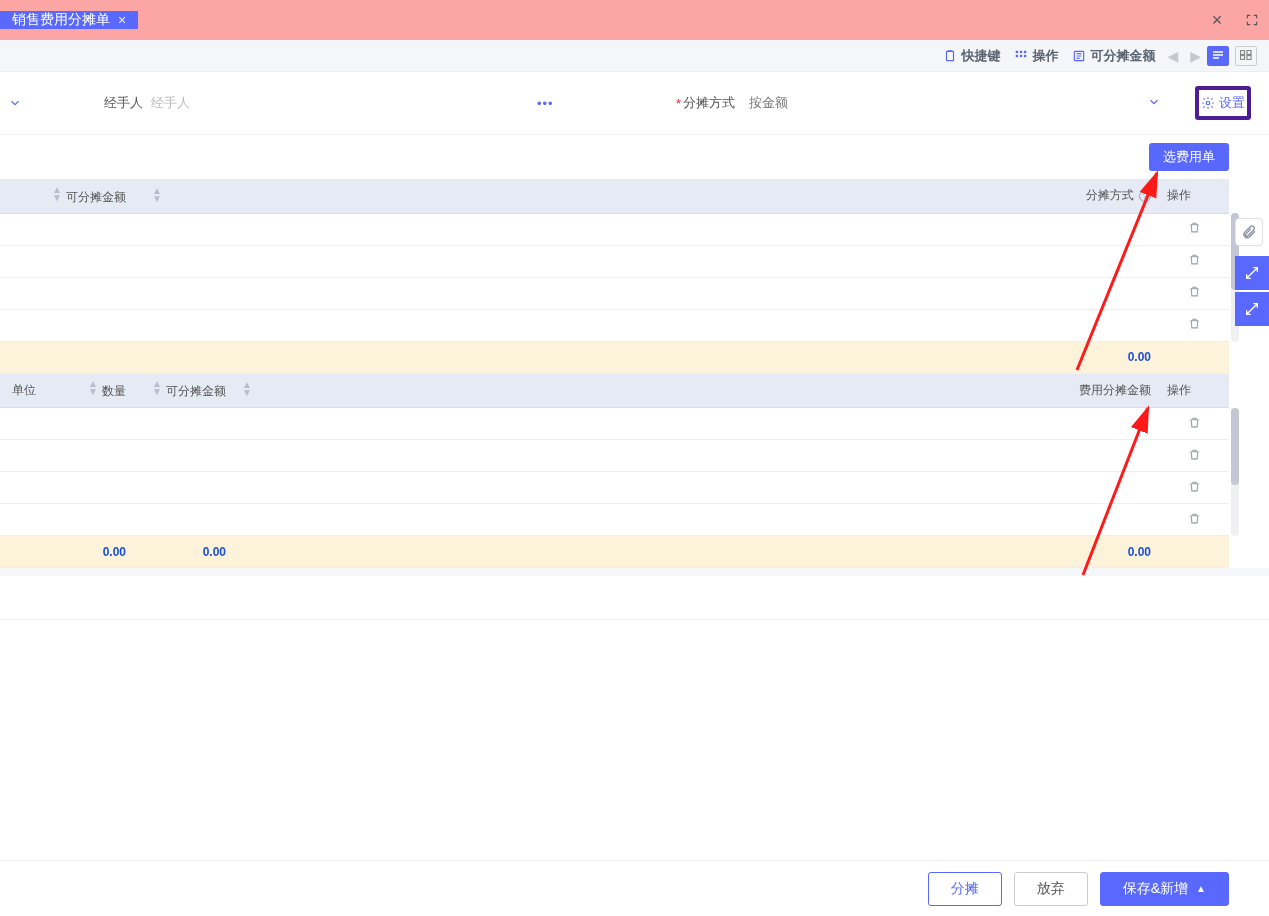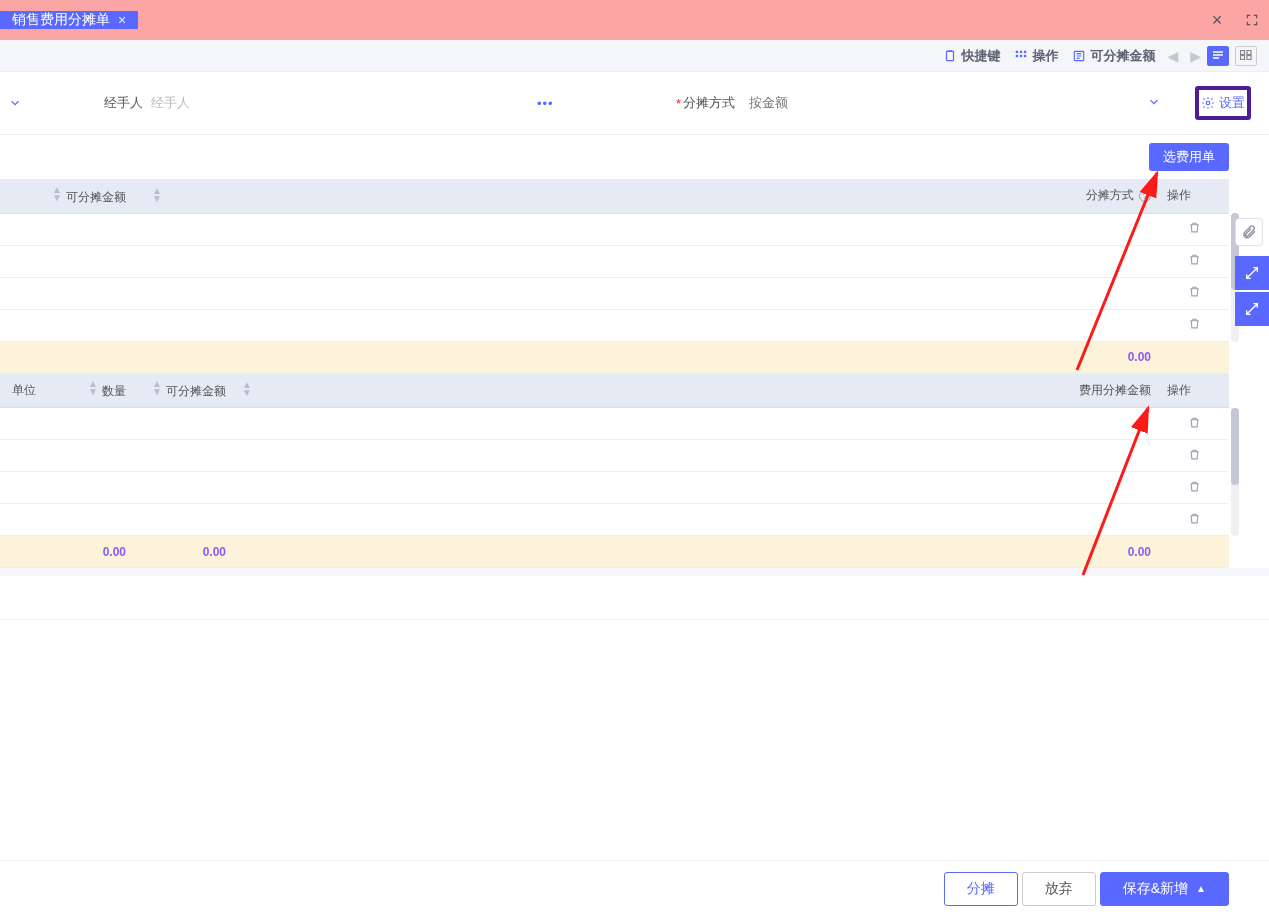--- a/index.html
+++ b/index.html
@@ -41,34 +41,34 @@
   
   .secaction { display:flex; justify-content:flex-end; padding: 8px 40px 8px 0;}
   .pbtn { background:#5969ff; color:#fff; border:none; border-radius:3px; padding:5px 14px; font-size:13px; cursor:pointer;}
 
   
   .gridwrap { position:relative; padding-right: 40px; }
   .grid { width:100%; border-collapse:collapse; table-layout:fixed;}
   .grid th { background:#e6eaf5; font-weight:normal; color:#555; font-size:12px; height:34px; border-bottom:1px solid #dcdcea; padding:0 8px; text-align:left; position:relative;}
   .grid th .sorter { color:#b8bccf; margin-right:4px; font-size:10px; display:inline-block; line-height:8px;}
   .grid th.right{text-align:right;}
-  .grid td { height:32px; border-bottom:1px solid #eee; padding:0 8px; font-size:12px; color:#8b5cf6;}
+  .grid td { height:32px; border-bottom:1px solid #eee; padding:0 8px; font-size:12px; color:#1d4ed8;}
   .grid td.right{text-align:right;}
   .grid tr.total td { background:#fdf3da; font-weight:bold;}
   .grid .opcell { text-align:center;}
   .grid .trash { color:#9aa0b0; cursor:pointer; display:inline-flex;}
   .grid .info { display:inline-block; width:12px; height:12px; border:1px solid #9aa0b0; border-radius:50%; font-size:9px; line-height:11px; text-align:center; color:#9aa0b0; margin-left:2px;}
   .vscroll { position:absolute; right:30px; top:34px; bottom:32px; width:8px; background:#f0f0f3; border-radius:4px;}
   .vscroll .thumb{position:absolute; left:0; right:0; top:0; height:60%; background:#c5c8d4; border-radius:4px;}
 
   .spacer { height: 8px; background:#f5f6fa;}
   .blankblock { height: 44px; border-bottom:1px solid #eee;}
 
   
-  .footer { position:absolute; left:0; right:0; bottom:0; height:56px; background:#fff; border-top:1px solid #eee; display:flex; align-items:center; justify-content:flex-end; padding-right: 40px; gap:4px;}
+  .footer { position:absolute; left:0; right:0; bottom:0; height:56px; background:#fff; border-top:1px solid #eee; display:flex; align-items:center; justify-content:flex-end; padding-right: 40px; gap:12px;}
   .btn { border-radius:3px; padding:7px 22px; font-size:14px; cursor:pointer;}
   .btn.outline-primary{ border:1px solid #5969ff; color:#5969ff; background:#fff;}
   .btn.outline-default{ border:1px solid #ccc; color:#555; background:#fff;}
   .btn.primary{ border:1px solid #5969ff; background:#5969ff; color:#fff; display:inline-flex; align-items:center;}
   .btn.primary .carup{ margin-left:8px; font-size:10px;}
 
   
   .siderail { position:absolute; right:0; top:40px; width:36px; bottom:0; pointer-events:none;}
   .siderail .paperclip { position:absolute; top:178px; right:6px; width:28px; height:28px; border:1px solid #e0e0e6; border-radius:4px; background:#fff; display:flex; align-items:center; justify-content:center; color:#8a8fa0; pointer-events:auto; cursor:pointer;}
   .siderail .blue1, .siderail .blue2 { position:absolute; right:0; width:34px; height:34px; background:#5969ff; color:#fff; display:flex; align-items:center; justify-content:center; pointer-events:auto; cursor:pointer;}

